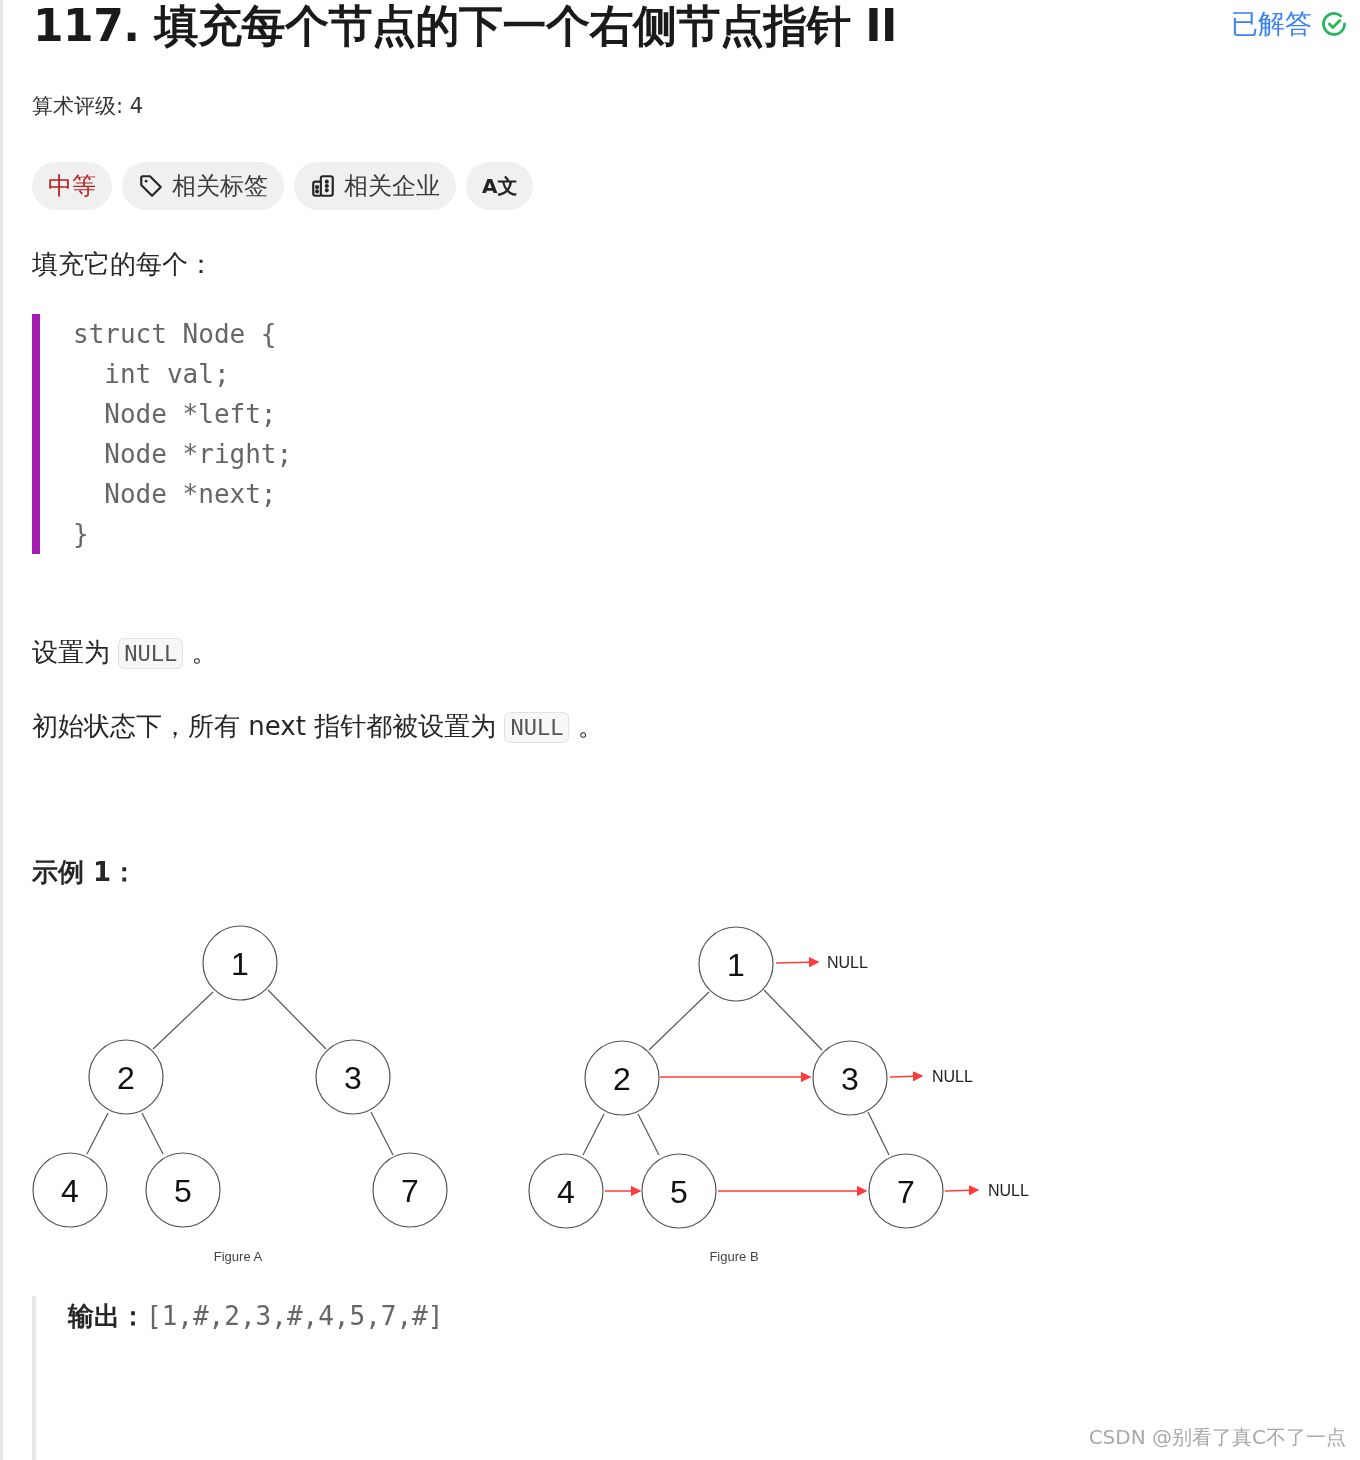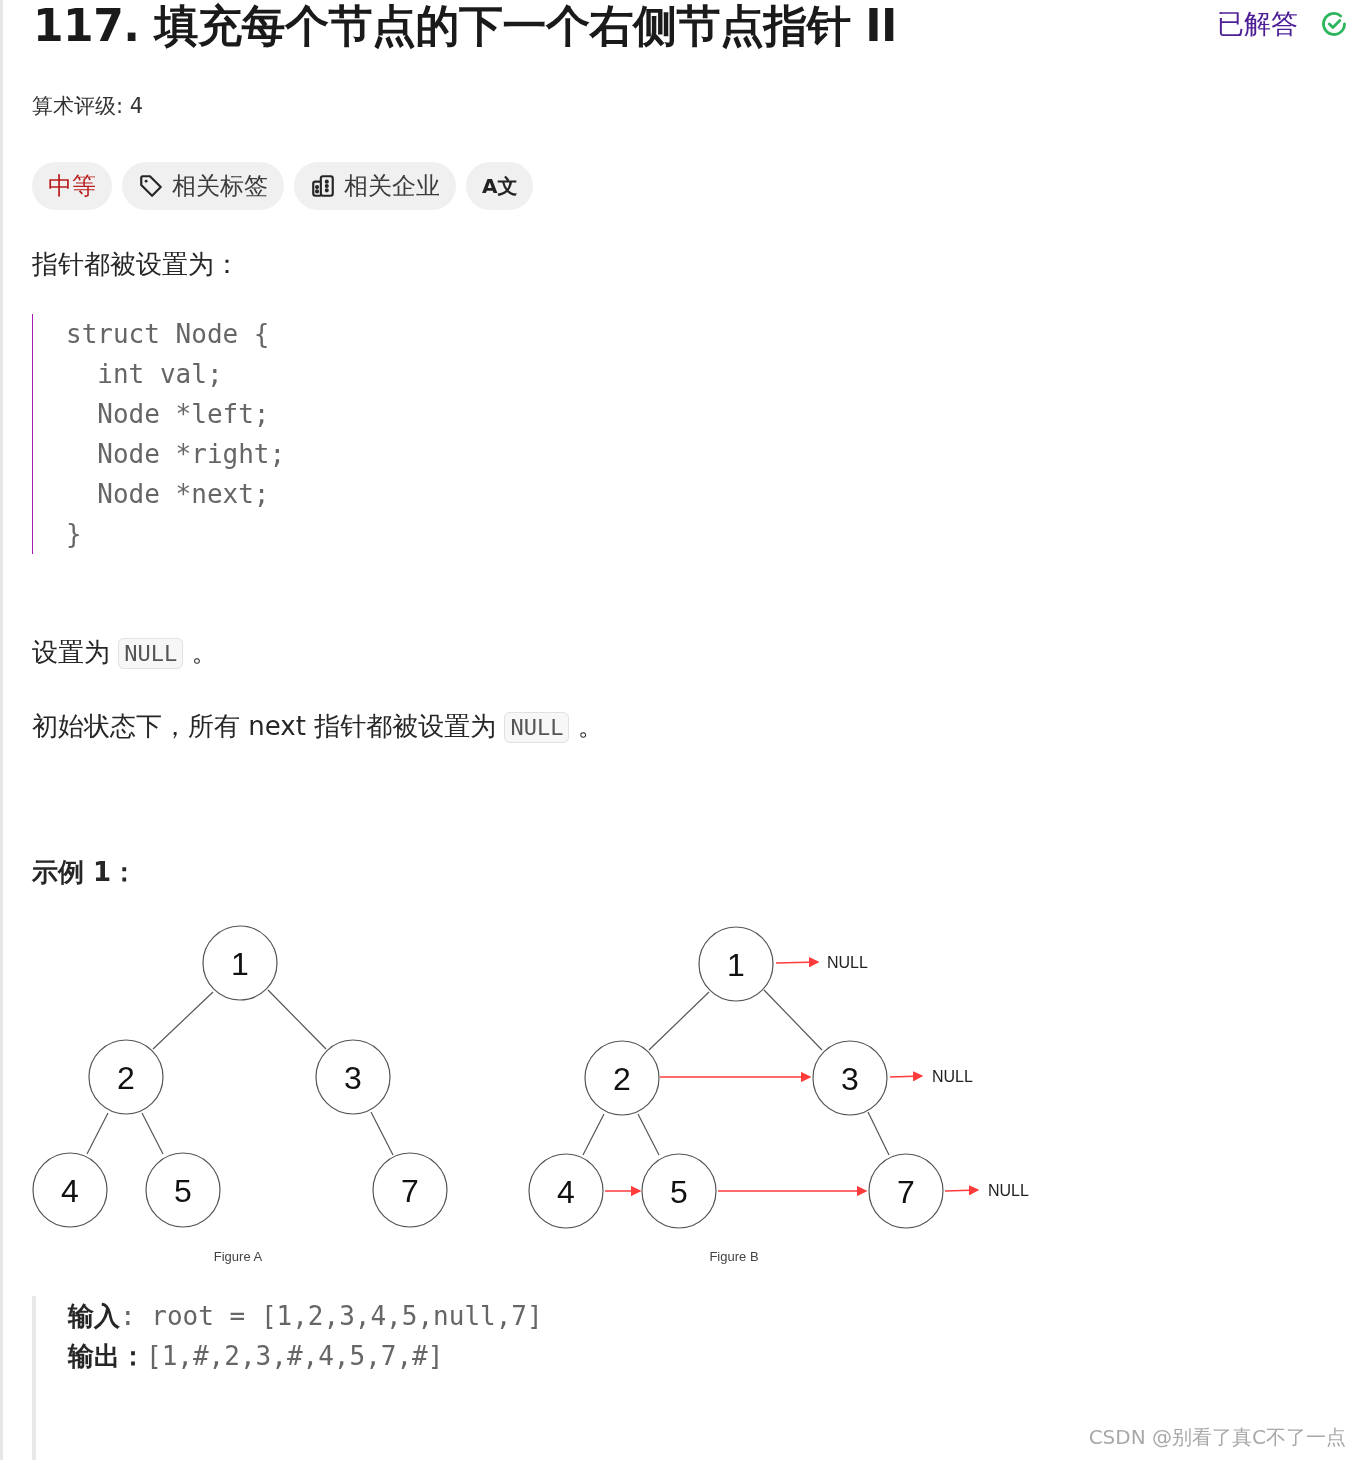--- a/index.html
+++ b/index.html
@@ -8,38 +8,38 @@
     font-family: "DejaVu Sans", "Liberation Sans", sans-serif;
     color: #262626;
   }
   .left-edge { position: absolute; left: 0; top: 0; width: 3px; height: 1460px; background: #e6e6e6; }
   .title {
     position: absolute; left: 33px; top: -2px; margin: 0;
     font-size: 44px; font-weight: bold; letter-spacing: -0.5px; color: #1a1a1a;
     line-height: 56px; white-space: nowrap;
   }
   .solved {
-    position: absolute; right: 12px; top: 6px; display: flex; align-items: center; gap: 22px;
-    font-size: 27px; color: #4c1d95;
+    position: absolute; right: 12px; top: 6px; display: flex; align-items: center; gap: 8px;
+    font-size: 27px; color: #3b82f6;
   }
   .solved svg { width: 28px; height: 28px; }
   .rating { position: absolute; left: 32px; top: 92px; font-size: 21px; color: #333; }
   .chips { position: absolute; left: 32px; top: 162px; display: flex; gap: 10px; }
   .chip {
     height: 48px; border-radius: 24px; background: #f0f0f0;
     display: flex; align-items: center; padding: 0 16px; gap: 8px;
     font-size: 24px; color: #3b3b3b; cursor: pointer; box-sizing: border-box;
   }
   .chip.diff { color: #b91c1c; }
   .chip svg { width: 26px; height: 26px; }
   .chip.tr { font-weight: bold; color: #222; font-size: 20px; padding: 0 16px; text-align: right; }
   p.text { position: absolute; left: 32px; margin: 0; font-size: 26px; color: #262626; line-height: 43px; }
   .code-block {
     position: absolute; left: 32px; top: 314px; width: 400px; height: 240px;
-    border-left: 1px solid #a21caf;
+    border-left: 8px solid #a21caf;
   }
   .code-block pre {
     margin: 0; padding: 0 0 0 33px; font-family: "DejaVu Sans Mono", "Liberation Mono", monospace;
     font-size: 26px; line-height: 40px; color: #666; white-space: pre;
   }
   code.inline {
     font-family: "DejaVu Sans Mono", "Liberation Mono", monospace; font-size: 22px; color: #555;
     background: #f7f7f7; border: 1px solid #e2e2e2; border-radius: 6px; padding: 2px 5px;
   }
   .example-title { position: absolute; left: 32px; top: 855px; font-size: 26px; font-weight: bold; color: #262626; margin: 0; }
@@ -93,21 +93,21 @@
       <circle cx="6.5" cy="13" r="0.9" fill="#262626"></circle>
       <circle cx="6.5" cy="17" r="0.9" fill="#262626"></circle>
     </svg>
     <span>相关企业</span>
   </div>
   <div class="chip tr">
     <span>A文</span>
   </div>
 </div>
 
-<p class="text" style="top:243px;">指针都被设置为：</p>
+<p class="text" style="top:243px;">填充它的每个：</p>
 
 <div class="code-block">
   <pre>struct Node {
   int val;
   Node *left;
   Node *right;
   Node *next;
 }</pre>
 </div>
 
@@ -188,20 +188,17 @@
   <g font-size="16" fill="#222">
     <text x="827" y="968">NULL</text>
     <text x="932" y="1082">NULL</text>
     <text x="988" y="1196">NULL</text>
   </g>
   <text x="734" y="1261" font-size="13" fill="#444" text-anchor="middle">Figure B</text>
 </svg>
 
 <div class="example-block">
   <div class="line">
-    <span class="lbl">输入</span><span>: </span><span>root = [1,2,3,4,5,null,7]</span>
-  </div>
-  <div class="line">
     <span class="lbl">输出：</span><span>[1,#,2,3,#,4,5,7,#]</span>
   </div>
 </div>
 
 <div class="watermark">CSDN @别看了真C不了一点</div>
 
 </body></html>

